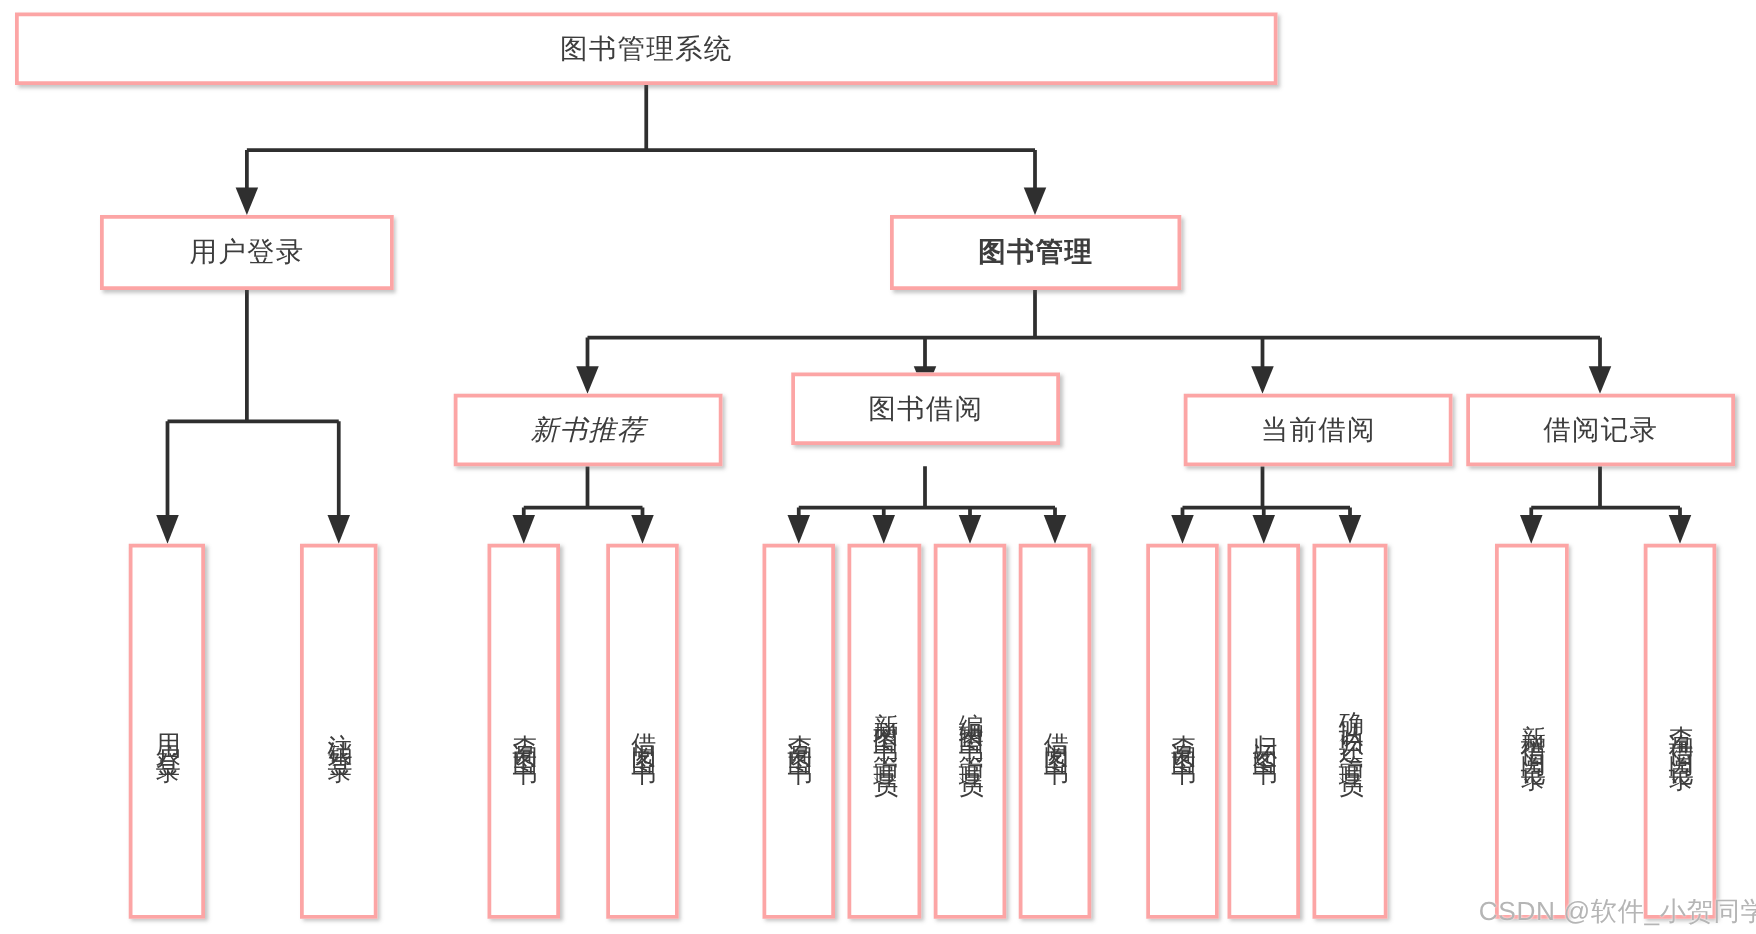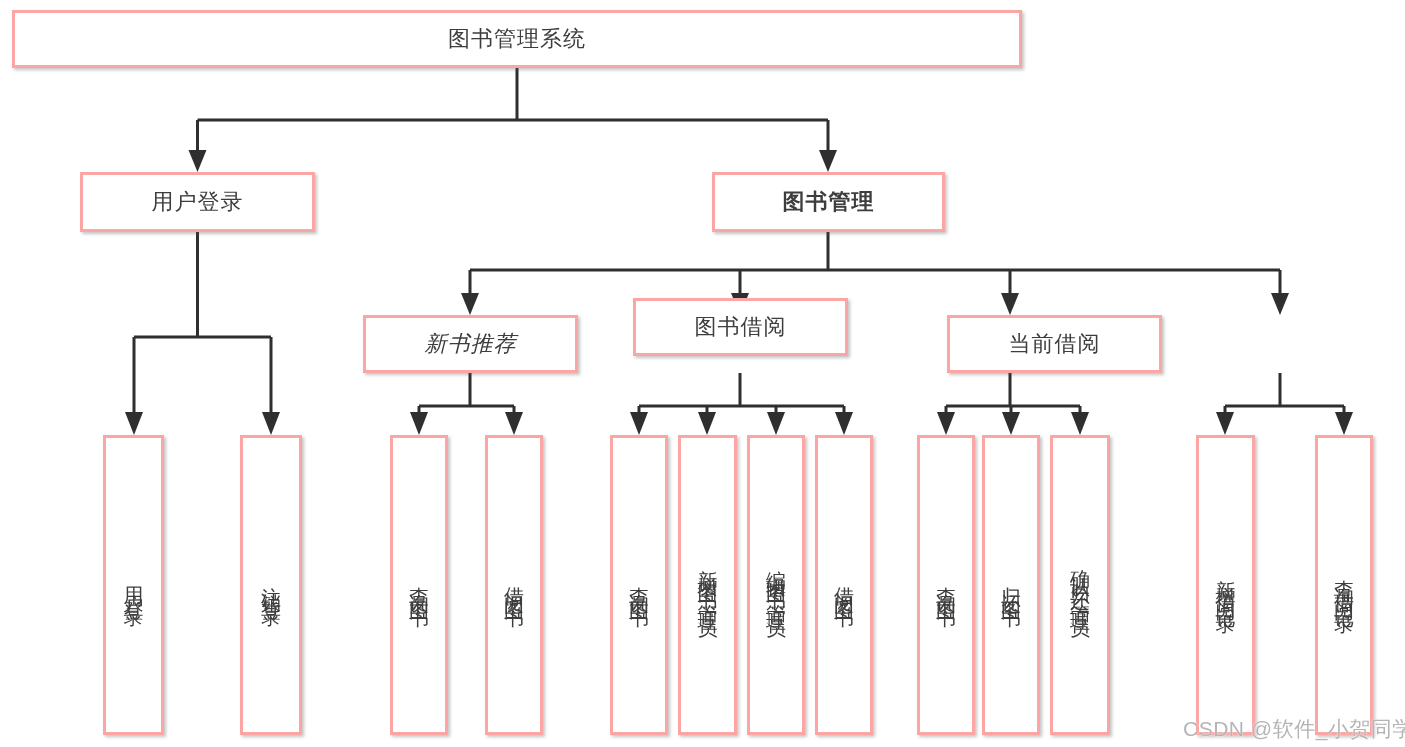--- a/index.html
+++ b/index.html
@@ -122,20 +122,21 @@
   </svg>
 
   <div class="box hbox" id="box-root">图书管理系统</div>
 
   <div class="box hbox" id="box-user-login">用户登录</div>
   <div class="box hbox" id="box-book-mgmt">图书管理</div>
 
   <div class="box hbox" id="box-new-book-rec">新书推荐</div>
   <div class="box hbox" id="box-book-borrow">图书借阅</div>
   <div class="box hbox" id="box-current-borrow">当前借阅</div>
+  <div class="box hbox" id="box-borrow-record">借阅记录</div>
 
   <div class="box vbox" id="box-leaf-user-login">用户登录</div>
   <div class="box vbox" id="box-leaf-logout">注销登录</div>
   <div class="box vbox" id="box-leaf-query-book-rec">查询图书</div>
   <div class="box vbox" id="box-leaf-borrow-book-rec">借阅图书</div>
   <div class="box vbox" id="box-leaf-query-book-borrow">查询图书</div>
   <div class="box vbox" id="box-leaf-add-book">新增图书（管理员）</div>
   <div class="box vbox" id="box-leaf-edit-book">编辑图书（管理员）</div>
   <div class="box vbox" id="box-leaf-borrow-book">借阅图书</div>
   <div class="box vbox" id="box-leaf-query-book-current">查询图书</div>

